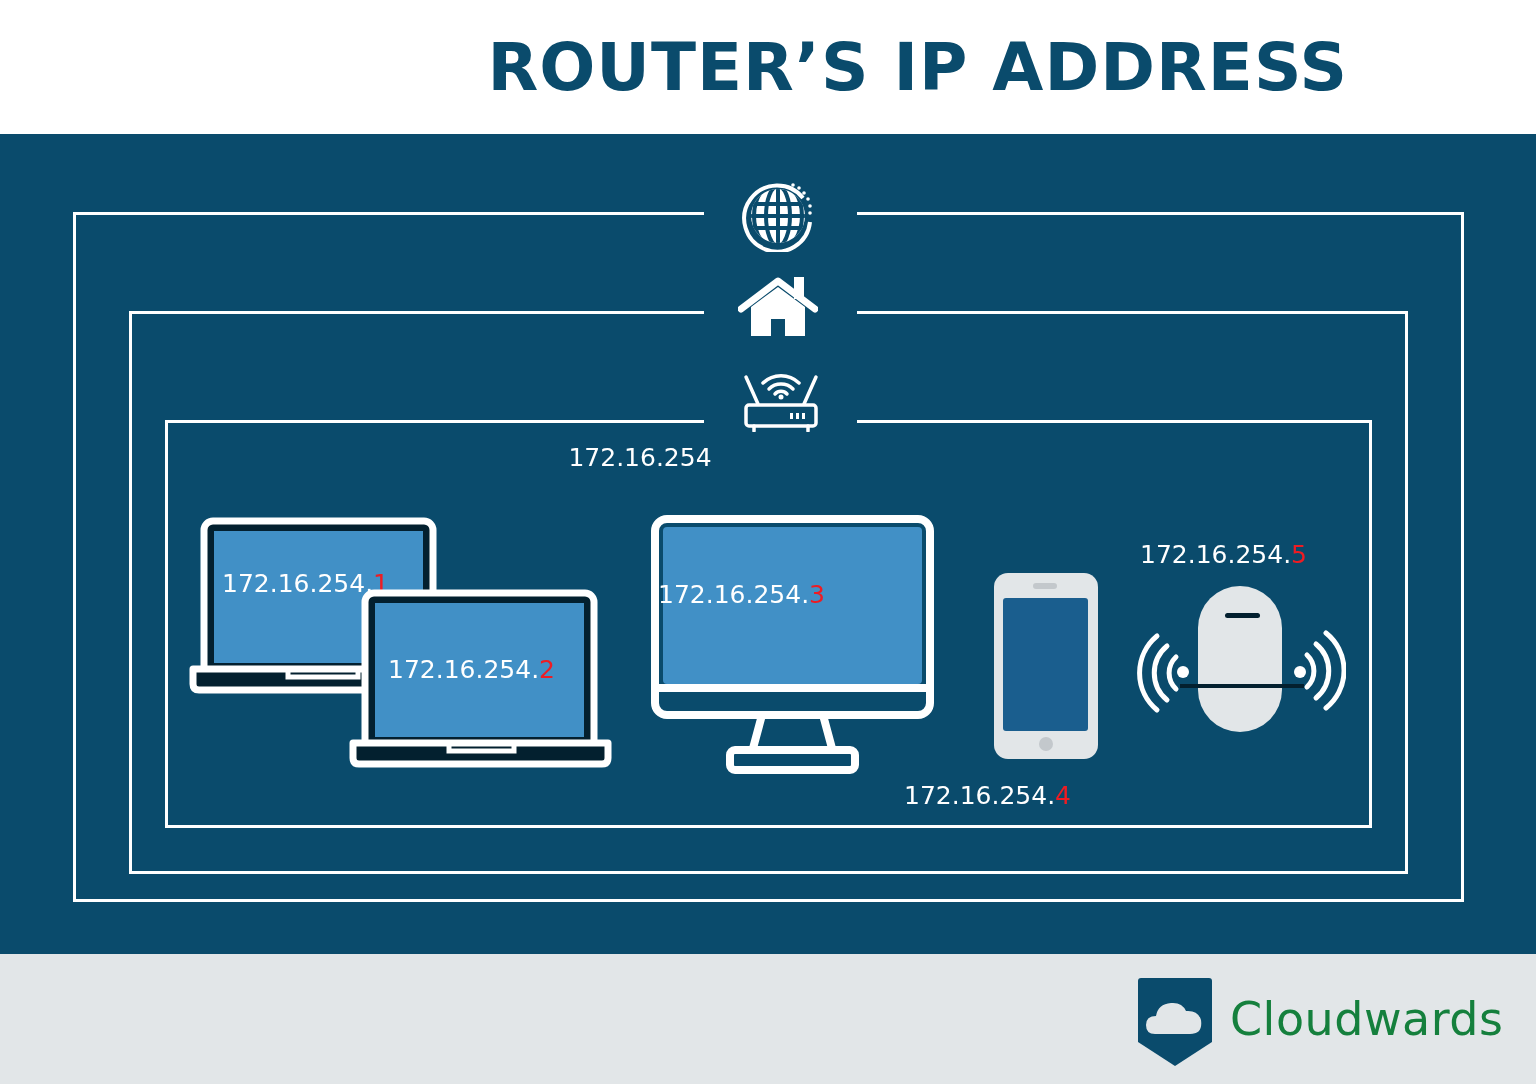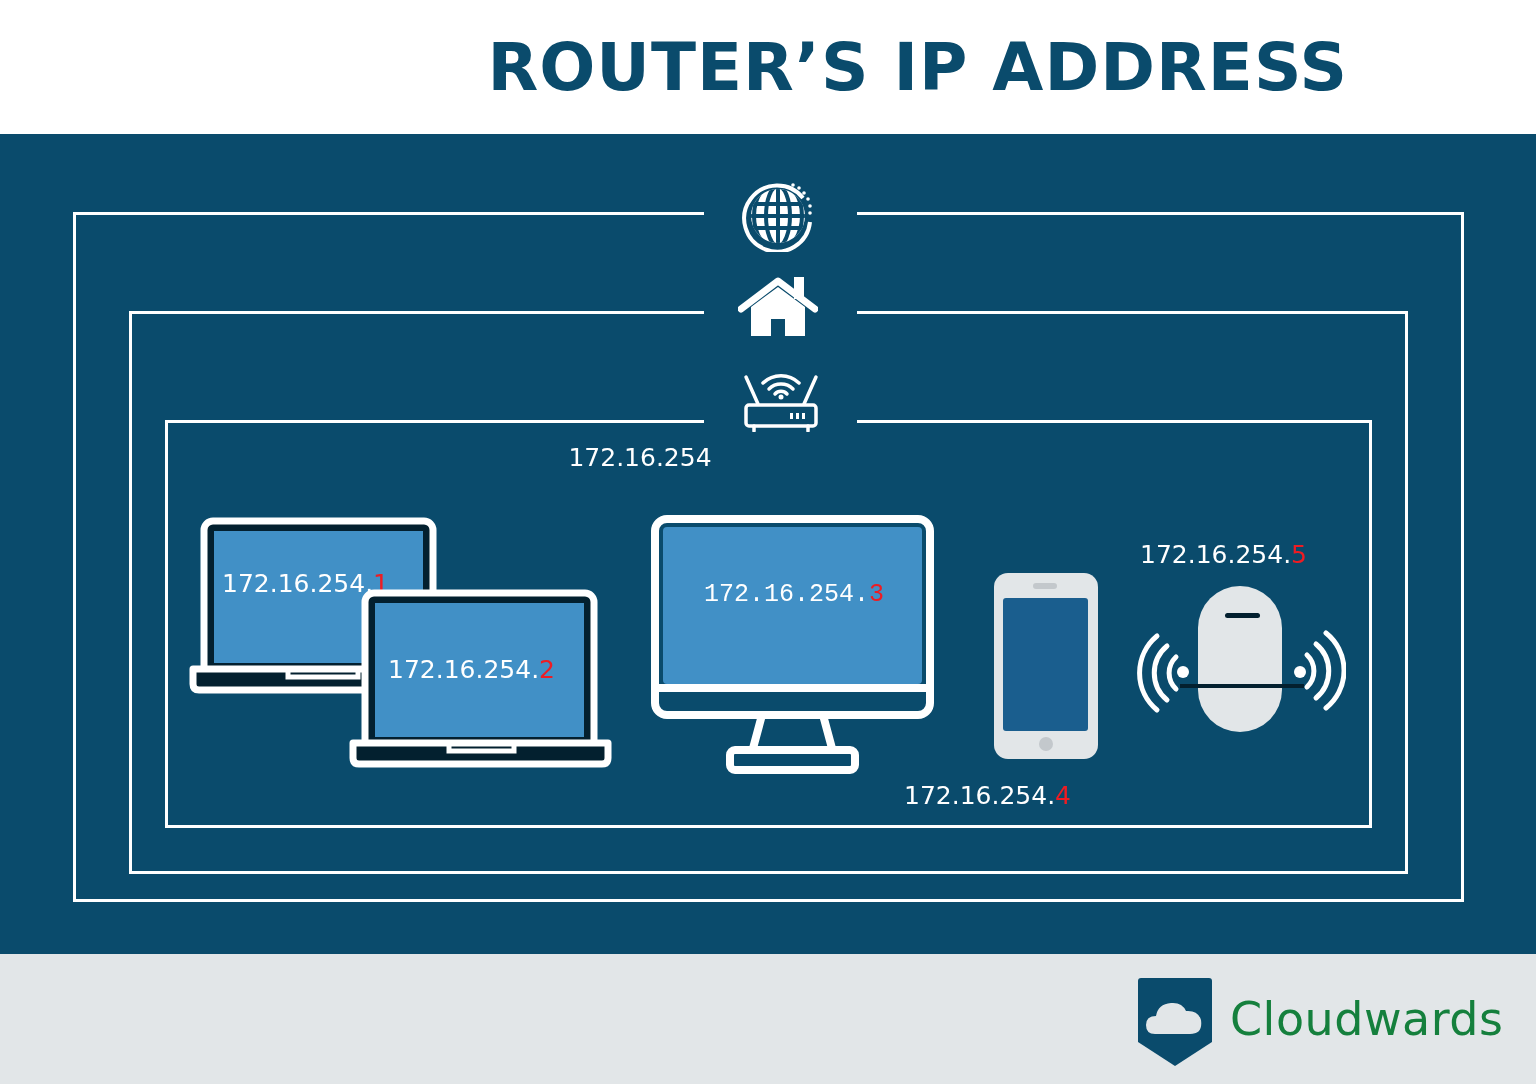--- a/index.html
+++ b/index.html
@@ -118,21 +118,21 @@
   <span>172.16.254.</span><span class="host">2</span>
 </div>
 
 <svg class="icon" style="left:650px; top:514px;" width="285" height="262" viewBox="0 0 285 262">
   <rect x="5" y="5" width="275" height="196" rx="12" fill="#0a4b6c" stroke="#fff" stroke-width="8"></rect>
   <rect x="13" y="13" width="259" height="157" rx="4" fill="#4190c6"></rect>
   <line x1="9" y1="174" x2="276" y2="174" stroke="#fff" stroke-width="8"></line>
   <path d="M 112 201 L 102 238 M 173 201 L 183 238" stroke="#fff" stroke-width="8" stroke-linecap="round"></path>
   <rect x="80" y="236" width="125" height="20" rx="5" fill="#0a4b6c" stroke="#fff" stroke-width="8"></rect>
 </svg>
-<div class="ip" style="left:704px; top:580px;font-family:Liberation Mono, monospace;">
+<div class="ip" style="left:658px; top:580px;">
   <span>172.16.254.</span><span class="host">3</span>
 </div>
 
 <svg class="icon" style="left:994px; top:573px;" width="104" height="186" viewBox="0 0 104 186">
   <rect x="0" y="0" width="104" height="186" rx="14" fill="#e2e6e8"></rect>
   <rect x="39" y="10" width="24" height="6" rx="3" fill="#c3c8cc"></rect>
   <rect x="9" y="25" width="85" height="133" rx="3" fill="#1a5e8e"></rect>
   <circle cx="52" cy="171" r="7" fill="#c3c8cc"></circle>
 </svg>
 <div class="ip" style="left:904px; top:781px;">

